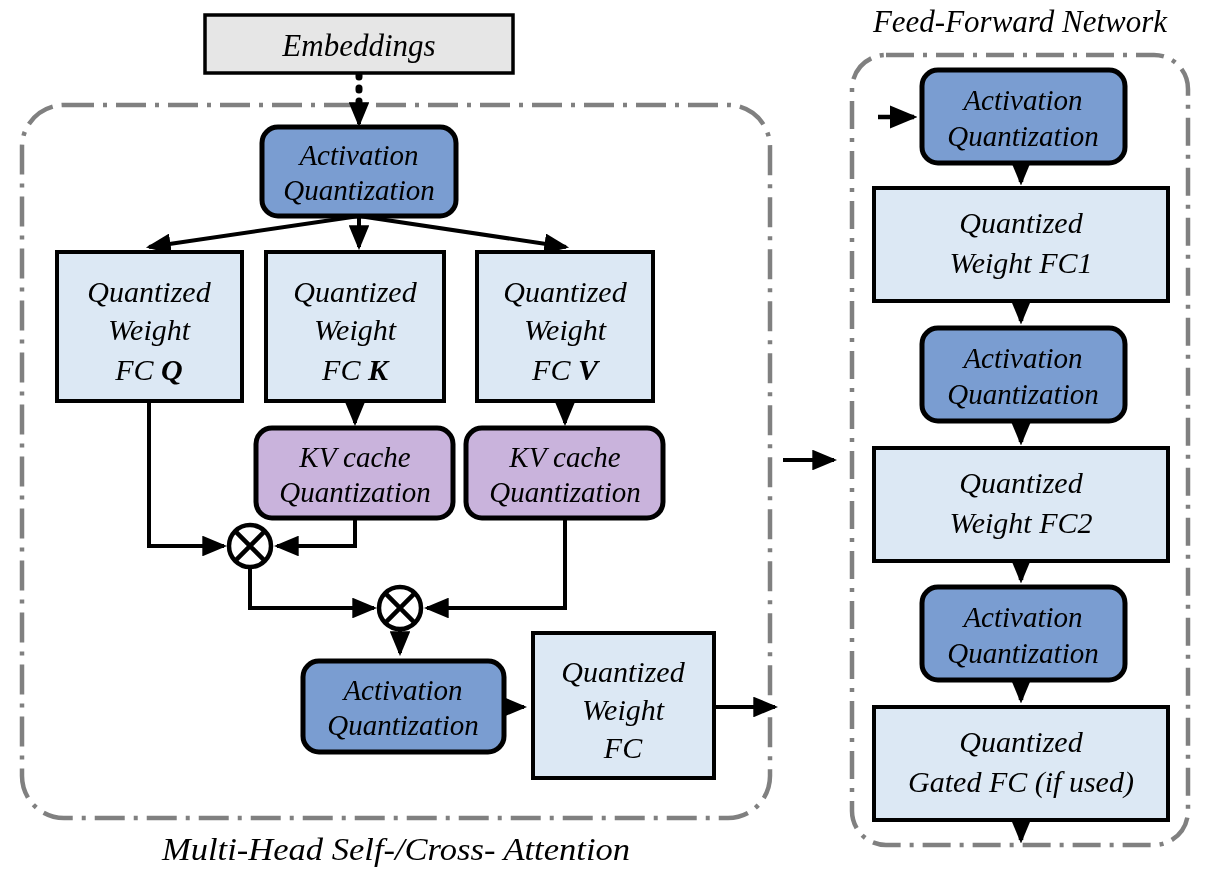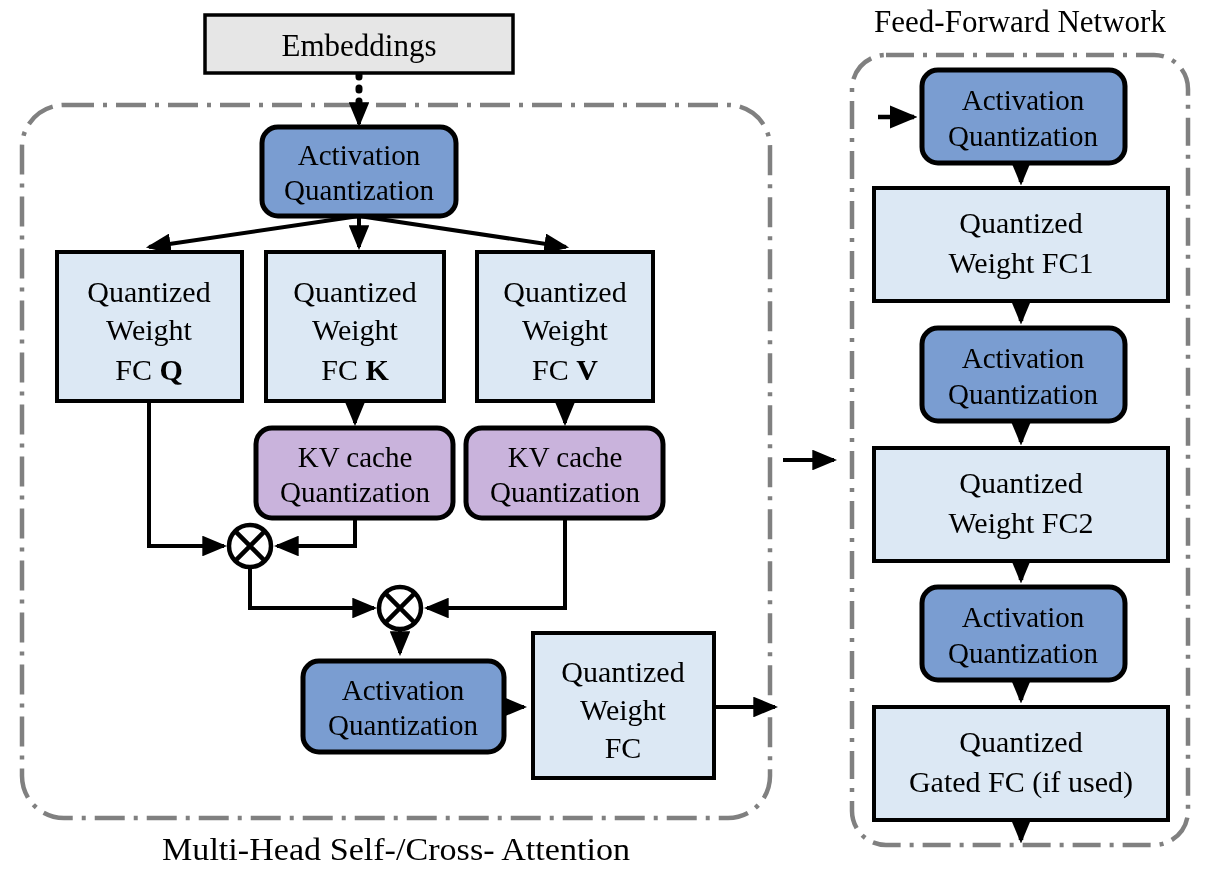--- a/index.html
+++ b/index.html
@@ -1,18 +1,18 @@
 <!DOCTYPE html>
 <html><head>
 <meta charset="utf-8">
 <style>
   html,body{margin:0;padding:0;background:#ffffff;}
   body{width:1212px;height:875px;overflow:hidden;
        font-family:"Liberation Serif","DejaVu Serif",serif;}
-  #stage{position:relative;width:1212px;height:875px;}
+  #stage{position:relative;width:1212px;height:875px;font-style:italic;}
   svg{position:absolute;left:0;top:0;width:1212px;height:875px;}
   .bx-txt{fill:#000;font-family:"Liberation Serif","DejaVu Serif",serif;text-anchor:middle;}
   .cap{fill:#000;font-family:"Liberation Serif","DejaVu Serif",serif;text-anchor:middle;}
   .bold{font-weight:bold;}
 </style>
 </head>
 <body>
 
 <div id="stage">
 <svg viewBox="0 0 1212 875" xmlns="http://www.w3.org/2000/svg">

